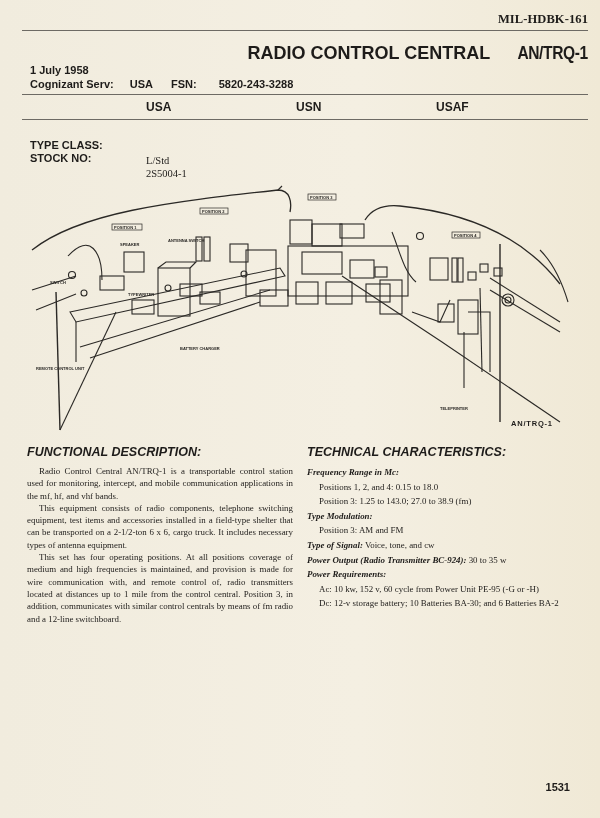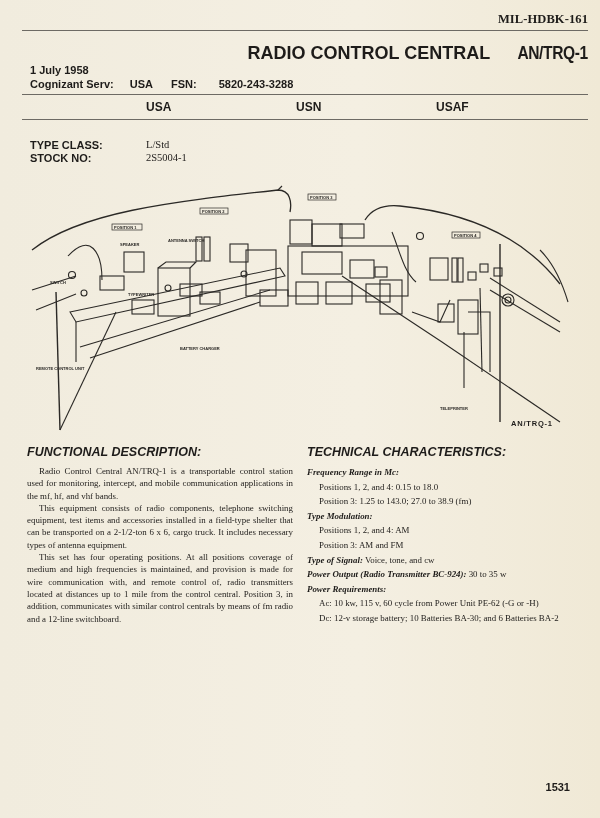--- a/index.html
+++ b/index.html
@@ -17,21 +17,21 @@
     .title-name { font-family: "Liberation Sans", sans-serif; font-weight: bold; font-size: 18px; }
     .title-model { font-family: "Liberation Sans", sans-serif; font-weight: bold; font-size: 19px; transform: scaleX(0.82); transform-origin: right; letter-spacing: -0.5px; }
     .meta { position: absolute; left: 30px; font-family: "Liberation Sans", sans-serif; font-weight: bold; font-size: 11px; }
     .meta-date { top: 64px; }
     .meta-serv { top: 78px; display: flex; gap: 10px; }
     .meta-serv .fsn { margin-left: 8px; }
     .cols { position: absolute; top: 100px; font-family: "Liberation Sans", sans-serif; font-weight: bold; font-size: 12px; }
     .col-usa { left: 146px; } .col-usn { left: 296px; } .col-usaf { left: 436px; }
     .row { position: absolute; left: 30px; font-size: 11px; display: flex; }
     .row .k { font-family: "Liberation Sans", sans-serif; font-weight: bold; width: 116px; }
-    .row .v { font-size: 10.5px; }
+    .row .v { font-size: 10.5px; margin-top: 16px; }
     .row-type { top: 139px; } .row-stock { top: 152px; }
     .diagram { position: absolute; left: 20px; top: 172px; width: 565px; height: 265px; }
     .fig-label { position: absolute; left: 511px; top: 419px; font-family: "Liberation Sans", sans-serif; font-weight: bold; font-size: 7.5px; letter-spacing: 0.8px; }
     .section-h { position: absolute; font-family: "Liberation Sans", sans-serif; font-weight: bold; font-size: 12.5px; top: 445px; font-style: italic; }
     .h-func { left: 27px; } .h-tech { left: 307px; }
     .body-col { position: absolute; top: 465px; font-size: 8.9px; line-height: 12.3px; text-align: justify; }
     .body-left { left: 27px; width: 266px; }
     .body-left p { margin: 0; text-indent: 12px; }
     .body-right { left: 307px; width: 270px; text-align: left; }
     .tech-line { margin: 0; line-height: 14.6px; }
@@ -169,23 +169,22 @@
     <p>This equipment consists of radio components, telephone switching equipment, test items and accessories installed in a field-type shelter that can be transported on a 2-1/2-ton 6 x 6, cargo truck. It includes necessary types of antenna equipment.</p>
     <p>This set has four operating positions. At all positions coverage of medium and high frequencies is maintained, and provision is made for wire communication with, and remote control of, radio transmitters located at distances up to 1 mile from the control central. Position 3, in addition, communicates with similar control centrals by means of fm radio and a 12-line switchboard.</p>
   </div>
 
   <div class="section-h h-tech">TECHNICAL CHARACTERISTICS:</div>
   <div class="body-col body-right">
     <p class="tech-line"><span class="tech-key">Frequency Range in Mc:</span></p>
     <p class="tech-line tech-sub">Positions 1, 2, and 4: 0.15 to 18.0</p>
     <p class="tech-line tech-sub">Position 3: 1.25 to 143.0; 27.0 to 38.9 (fm)</p>
     <p class="tech-line"><span class="tech-key">Type Modulation:</span></p>
-    <p class="tech-line tech-sub">Positions 1, 2, and 4: AM</p>
     <p class="tech-line tech-sub">Position 3: AM and FM</p>
     <p class="tech-line"><span class="tech-key">Type of Signal:</span><span> Voice, tone, and cw</span></p>
     <p class="tech-line"><span class="tech-key">Power Output (Radio Transmitter BC-924):</span><span> 30 to 35 w</span></p>
     <p class="tech-line"><span class="tech-key">Power Requirements:</span></p>
-    <p class="tech-line tech-sub" style="padding-left:12px; text-indent:0; padding-right:6px">Ac: 10 kw, 115 v, 60 cycle from Power Unit PE-62 (-G or -H)</p>
+    <p class="tech-line tech-sub" style="padding-left:12px; text-indent:0; padding-right:6px">Ac: 10 kw, 152 v, 60 cycle from Power Unit PE-95 (-G or -H)</p>
     <p class="tech-line tech-sub" style="padding-right:6px">Dc: 12-v storage battery; 10 Batteries BA-30; and 6 Batteries BA-2</p>
   </div>
 
   <div class="page-no">1531</div>
 </div>
 
 </body></html>

